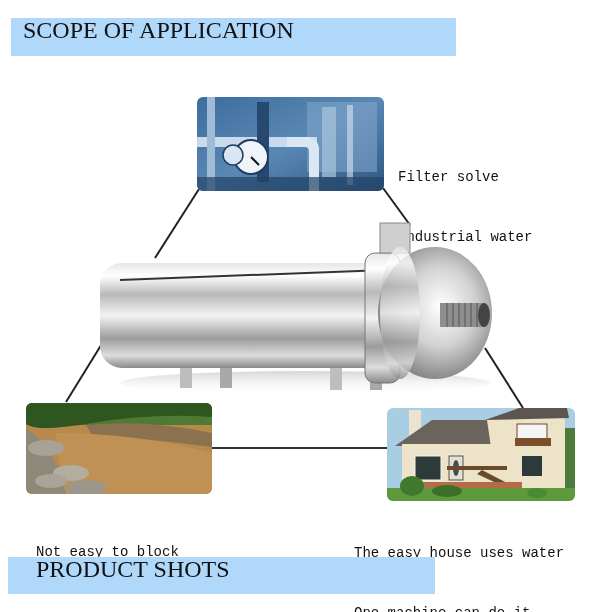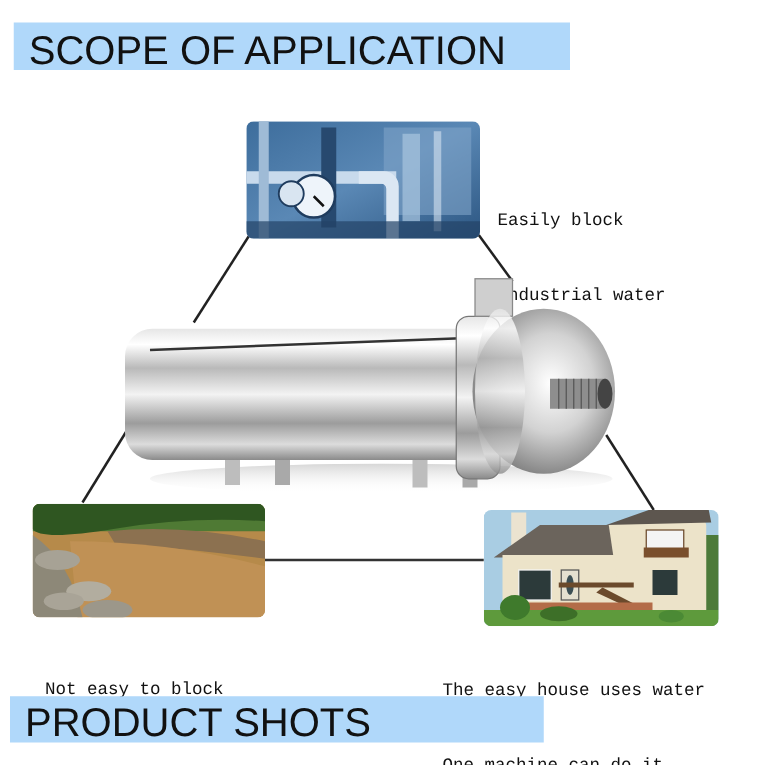--- a/index.html
+++ b/index.html
@@ -1,19 +1,19 @@
 <!DOCTYPE html>
 <html><head>
 <meta charset="utf-8">
 <style>
   html, body { margin: 0; padding: 0; background: #ffffff; }
   body { width: 612px; height: 612px; position: relative; overflow: hidden; font-family: "Liberation Serif", serif; }
-  .banner { position: absolute; background: #b0d8fa; color: #111; font-family: Liberation Sans, sans-serif; font-size: 32px; line-height: 1; display: flex; align-items: flex-end; box-sizing: border-box; }
+  .banner { position: absolute; background: #b0d8fa; color: #111; font-family: Liberation Serif, serif; font-size: 24px; line-height: 1; display: flex; align-items: flex-start; box-sizing: border-box; }
   .banner-top { left: 11px; top: 18px; width: 445px; height: 38px; padding-left: 12px; }
-  .banner-bottom { left: 8px; top: 557px; width: 427px; height: 37px; padding-left: 12px; }
+  .banner-bottom { left: 8px; top: 557px; width: 427px; height: 37px; padding-left: 28px; }
   .caption { position: absolute; font-family: "Liberation Mono", monospace; font-size: 14px; line-height: 20px; color: #111; white-space: pre; }
   .photo { position: absolute; border-radius: 6px; overflow: hidden; }
   .lines { position: absolute; left: 0; top: 0; width: 612px; height: 612px; pointer-events: none; }
 </style>
 </head>
 <body>
 
 <div class="banner banner-top">
   <span>SCOPE OF APPLICATION</span>
 </div>
@@ -43,21 +43,21 @@
     <rect x="10" y="0" width="8" height="94" fill="#9fbbd6"></rect>
     <rect x="60" y="5" width="12" height="80" fill="#27496f"></rect>
     <path d="M90 40 h20 a12 12 0 0 1 12 12 v42 h-10 v-40 a4 4 0 0 0 -4 -4 h-18 z" fill="#dbe7f3"></path>
     <circle cx="54" cy="60" r="17" fill="#eef4fa" stroke="#1f3c5e" stroke-width="2"></circle>
     <line x1="54" y1="60" x2="62" y2="68" stroke="#111" stroke-width="2"></line>
     <circle cx="36" cy="58" r="10" fill="#d9e5f1" stroke="#1f3c5e" stroke-width="1.5"></circle>
     <rect x="0" y="80" width="187" height="14" fill="#244366" opacity="0.7"></rect>
   </svg>
 </div>
 <div class="caption" style="left:398px;top:127px;">
-  <div>Easily block</div>
+  <div>Filter solve</div>
   <div>industrial water</div>
 </div>
 
 <div style="position:absolute;left:95px;top:218px;width:400px;height:180px;">
   <svg width="400" height="180" viewBox="0 0 400 180">
     <defs>
       <linearGradient id="steel" x1="0" y1="0" x2="0" y2="1">
         <stop offset="0" stop-color="#e6e6e6"></stop>
         <stop offset="0.12" stop-color="#ffffff"></stop>
         <stop offset="0.3" stop-color="#b9b9b9"></stop>

